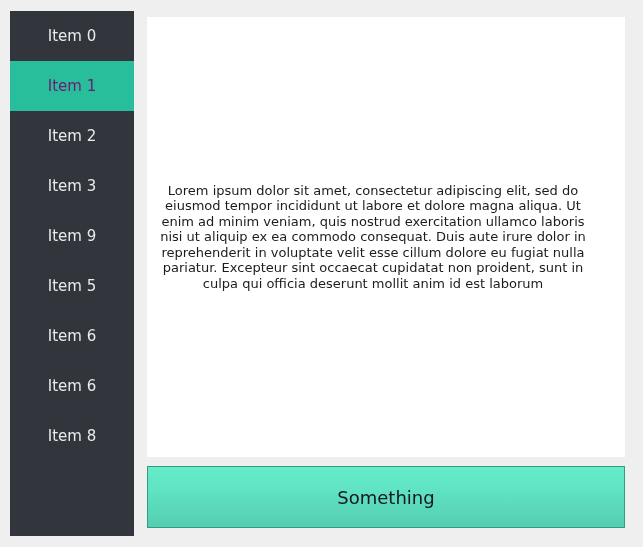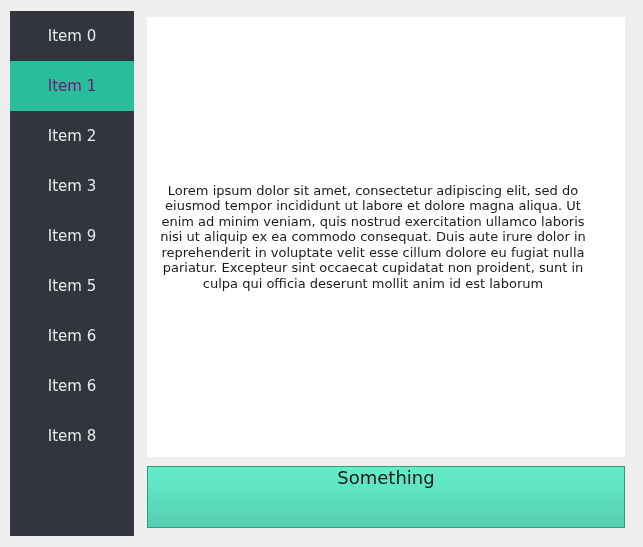--- a/index.html
+++ b/index.html
@@ -80,20 +80,21 @@
     top: 466px;
     width: 478px;
     height: 62px;
     box-sizing: border-box;
     border: 1px solid #2f9e80;
     background: linear-gradient(to bottom, #66ecc9 0%, #5fe3c2 40%, #55cdb0 100%);
     color: #14181c;
     font-size: 18px;
     font-family: "DejaVu Sans", sans-serif;
     display: flex;
+    align-items: center;
     justify-content: center;
     cursor: pointer;
     padding: 0;
     user-select: none;
   }
 </style>
 </head>
 <body>
 
 <div id="app">

